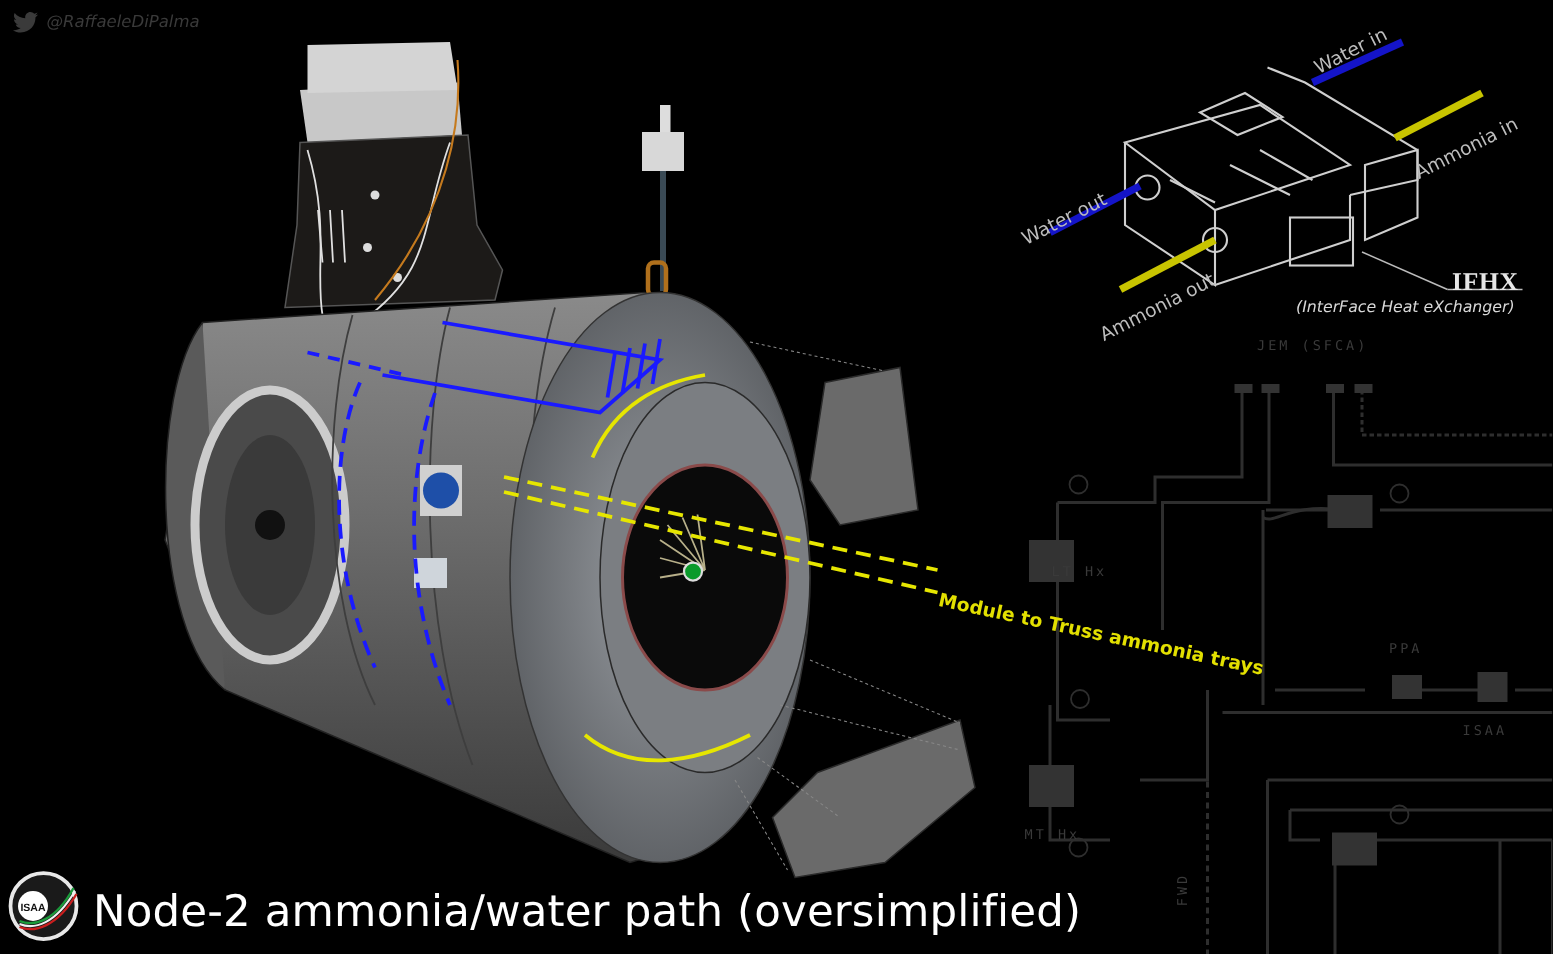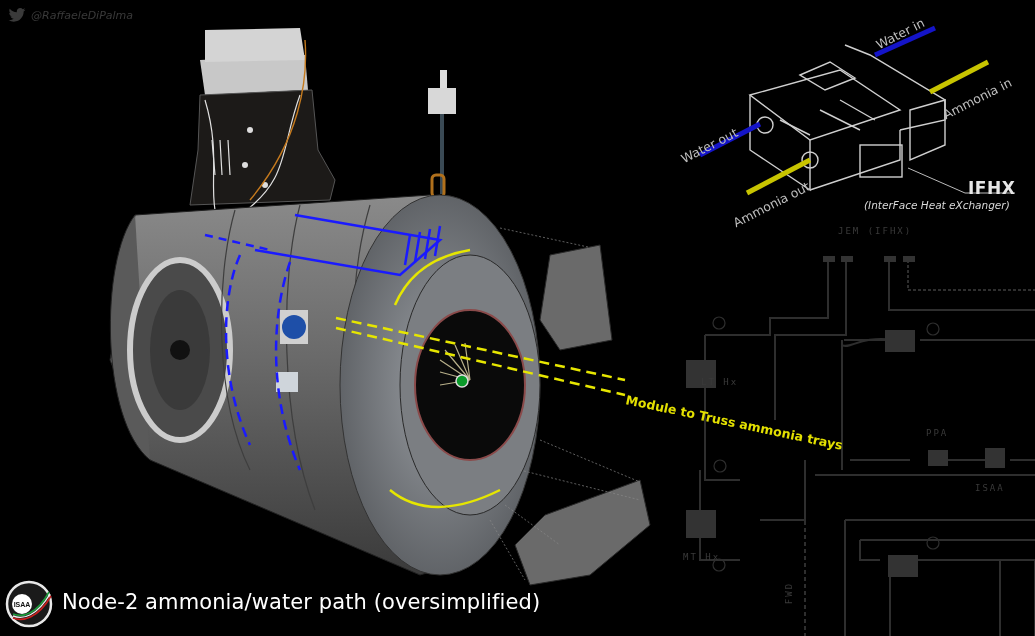--- a/index.html
+++ b/index.html
@@ -1,23 +1,23 @@
 <!DOCTYPE html>
 <html><head>
 <meta charset="utf-8">
 <style>
   html, body { margin:0; padding:0; background:#000; }
   body { width:1035px; height:636px; position:relative; overflow:hidden; font-family:"DejaVu Sans", sans-serif; color:#fff; }
   .abs { position:absolute; }
-  .watermark { left:8px; top:8px; display:flex; align-items:center; gap:5px; color:#3a3a3a; font-style:italic; font-size:11px; }
+  .watermark { left:8px; top:8px; display:flex; gap:5px; color:#3a3a3a; font-style:italic; font-size:11px; }
   .watermark svg { width:18px; height:14px; }
-  .title { left:62px; top:590px; font-size:21px; color:#fff; letter-spacing:0.1px; white-space:nowrap; }
+  .title { left:62px; top:590px; font-size:29px; color:#fff; letter-spacing:0.1px; white-space:nowrap; }
   .logo { left:5px; top:580px; width:48px; height:48px; }
   .lbl-rot { color:#bdbdbd; font-size:12.5px; white-space:nowrap; transform-origin:left center; }
-  .ifhx { left:968px; top:178px; font-weight:bold; font-size:17px; color:#e6e6e6; letter-spacing:0.5px; }
+  .ifhx { left:968px; top:178px; font-weight:bold; font-size:17px; color:#e6e6e6; letter-spacing:0.5px;font-family:Liberation Serif, serif; }
   .ifhx-sub { left:864px; top:199px; font-style:italic; font-size:10.5px; color:#d8d8d8; white-space:nowrap; }
   .truss-label { left:626px; top:392px; color:#e3e000; font-weight:bold; font-size:12.5px; white-space:nowrap; transform:rotate(12deg); transform-origin:left center; }
   .schem-txt { color:#3a3a3a; font-size:9px; font-family:"DejaVu Sans Mono", monospace; letter-spacing:2px; white-space:nowrap; }
 </style>
 </head>
 <body>
 
 <svg class="abs" style="left:0;top:0" width="1035" height="636" viewBox="0 0 1035 636">
   <g stroke="#2e2e2e" stroke-width="2" fill="none">
     <path d="M828 260 V318 H770 V335 H705"></path>
@@ -54,21 +54,21 @@
   </g>
   <g stroke="#2e2e2e" stroke-width="1.2" fill="none">
     <circle cx="719" cy="323" r="6"></circle>
       <circle cx="720" cy="466" r="6"></circle>
     <circle cx="933" cy="329" r="6"></circle>
       <circle cx="933" cy="543" r="6"></circle>
     <circle cx="719" cy="565" r="6"></circle>
   </g>
 </svg>
 
-<div class="abs schem-txt" style="left:838px;top:226px">JEM (IFHX)</div>
+<div class="abs schem-txt" style="left:838px;top:226px">JEM (SFCA)</div>
 <div class="abs schem-txt" style="left:701px;top:377px">LT Hx</div>
 <div class="abs schem-txt" style="left:683px;top:552px">MT Hx</div>
 <div class="abs schem-txt" style="left:926px;top:428px">PPA</div>
 <div class="abs schem-txt" style="left:975px;top:483px">ISAA</div>
 <div class="abs schem-txt" style="left:778px;top:588px;transform:rotate(-90deg)">FWD</div>
 
 <div class="abs watermark">
   <svg viewBox="0 0 24 20">
       <path fill="#3a3a3a" d="M24 2.4c-.9.4-1.8.7-2.8.8 1-.6 1.8-1.6 2.2-2.7-1 .6-2 1-3.1 1.2C19.3.7 18 0 16.6 0c-2.7 0-4.9 2.2-4.9 4.9 0 .4 0 .8.1 1.1C7.7 5.8 4.1 3.9 1.7.9c-.4.7-.7 1.6-.7 2.5 0 1.7.9 3.2 2.2 4.1-.8 0-1.6-.2-2.2-.6v.1c0 2.4 1.7 4.4 3.9 4.8-.4.1-.8.2-1.3.2-.3 0-.6 0-.9-.1.6 2 2.4 3.4 4.6 3.4-1.7 1.3-3.8 2.1-6.1 2.1-.4 0-.8 0-1.2-.1 2.2 1.4 4.8 2.2 7.5 2.2 9.1 0 14-7.5 14-14v-.6c1-.7 1.8-1.6 2.5-2.5z"></path>
     </svg>

